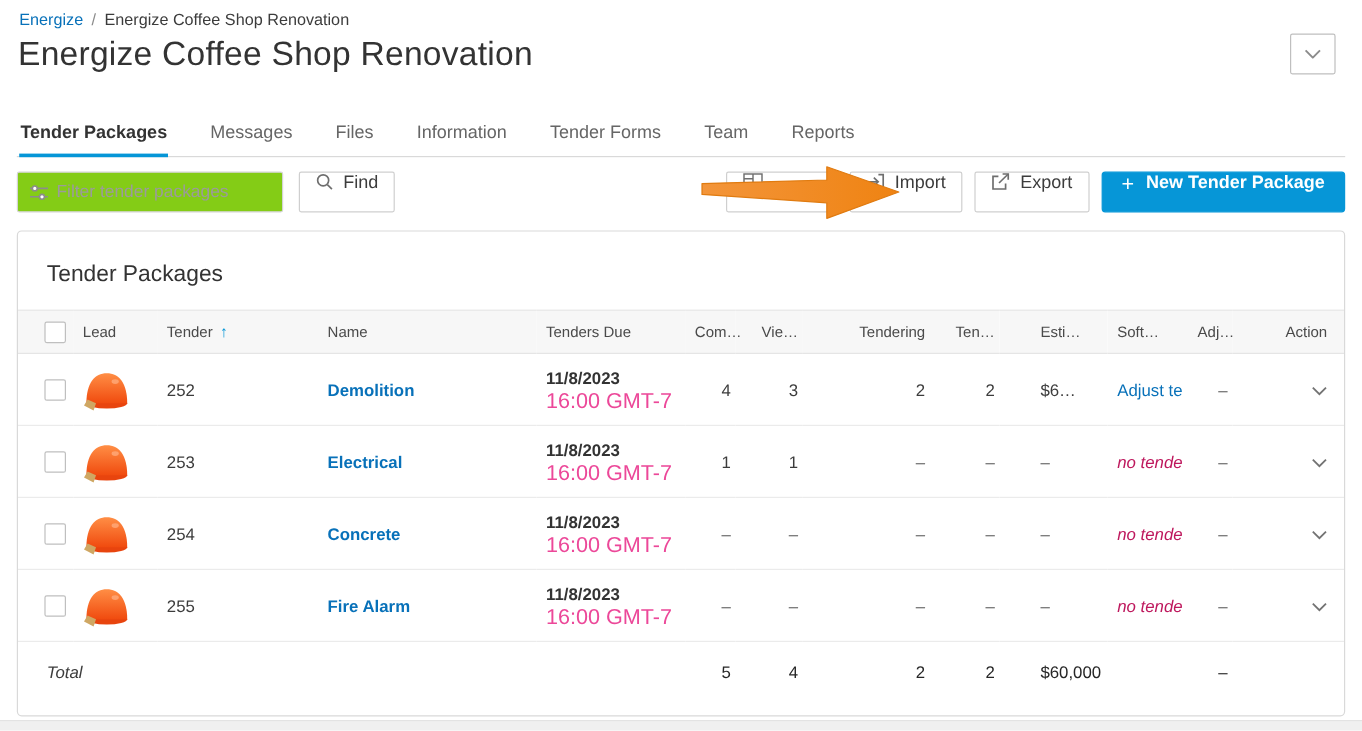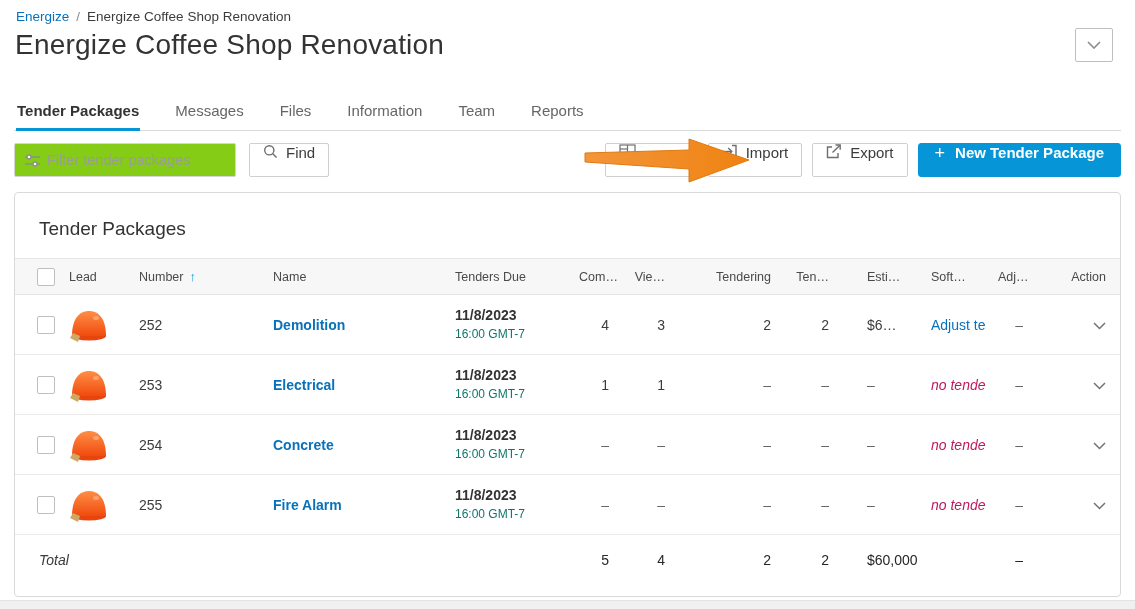--- a/index.html
+++ b/index.html
@@ -59,21 +59,21 @@
   .col-check { padding-left:22px !important; }
   .num-col { text-align:right !important; padding-right:4px !important; }
   .esti-col { padding-left:34px !important; white-space:nowrap; overflow:hidden; }
   .soft-col { white-space:nowrap; overflow:hidden;margin-left:39px; }
   .adj-col { text-align:right !important; padding-right:4px !important; }
   .action-col { text-align:right !important; padding-right:16px !important; }
   .checkbox { width:18px; height:18px; border:1px solid #bfbfbf; border-radius:2px; background:#fff; cursor:pointer; }
   .sort-arrow { color:#0696d7; font-weight:700; margin-left:6px; font-size:13px; }
   .name-link { color:#0871b9; font-weight:700; text-decoration:none; cursor:pointer;text-align:right; }
   .due-date { font-weight:700; color:#333; line-height:19px; }
-  .due-time { font-size:12px; color:#0f766e; line-height:18px; }
+  .due-time { font-size:18px; color:#ec4899; line-height:18px; }
   .dash { color:#666; }
   .soft-link { color:#0871b9; cursor:pointer; }
   .soft-note { color:#be185d; font-style:italic; }
   .row-chevron { display:inline-block; cursor:pointer; }
   .total-label { padding-left:24px !important; color:#3c3c3c;font-style:italic; }
   .total-val { font-weight:700; color:#262626; }
   .total-esti { padding-left:34px !important; font-weight:700; color:#262626; white-space:nowrap; overflow:visible; }
 
   .bottom-strip { position:absolute; left:0; bottom:0; width:1135px; height:9px; background:#f0f0f0; border-top:1px solid #e3e3e3; }
 
@@ -96,20 +96,21 @@
         </svg>
     </span>
   </div>
 
   <div class="tabs-wrap">
     <div class="tabs">
       <div class="tab active">Tender Packages</div>
       <div class="tab">Messages</div>
       <div class="tab">Files</div>
       <div class="tab">Information</div>
+      <div class="tab">Tender Forms</div>
       <div class="tab">Team</div>
       <div class="tab">Reports</div>
     </div>
   </div>
 
   <div class="toolbar">
     <div class="tb-left">
       <div class="filter-box">
         <span class="icn">
           <svg width="17" height="17" viewBox="0 0 17 17" fill="none" stroke="#8c8c8c" stroke-width="1.3">
@@ -197,21 +198,21 @@
           <col style="width:67px">
           <col style="width:37px">
           <col style="width:95px">
       </colgroup>
       <thead>
         <tr>
           <th class="col-check">
               <div class="checkbox"></div>
             </th>
           <th>Lead</th>
-          <th><span>Number</span><span class="sort-arrow">↑</span></th>
+          <th><span>Tender</span><span class="sort-arrow">↑</span></th>
           <th>Name</th>
           <th>Tenders Due</th>
           <th class="num-col">Com…</th>
           <th class="num-col">Vie…</th>
           <th class="num-col">Tendering</th>
           <th class="num-col">Ten…</th>
           <th class="esti-col">Esti…</th>
           <th class="soft-col">Soft…</th>
           <th class="adj-col">Adj…</th>
           <th class="action-col">Action</th>

